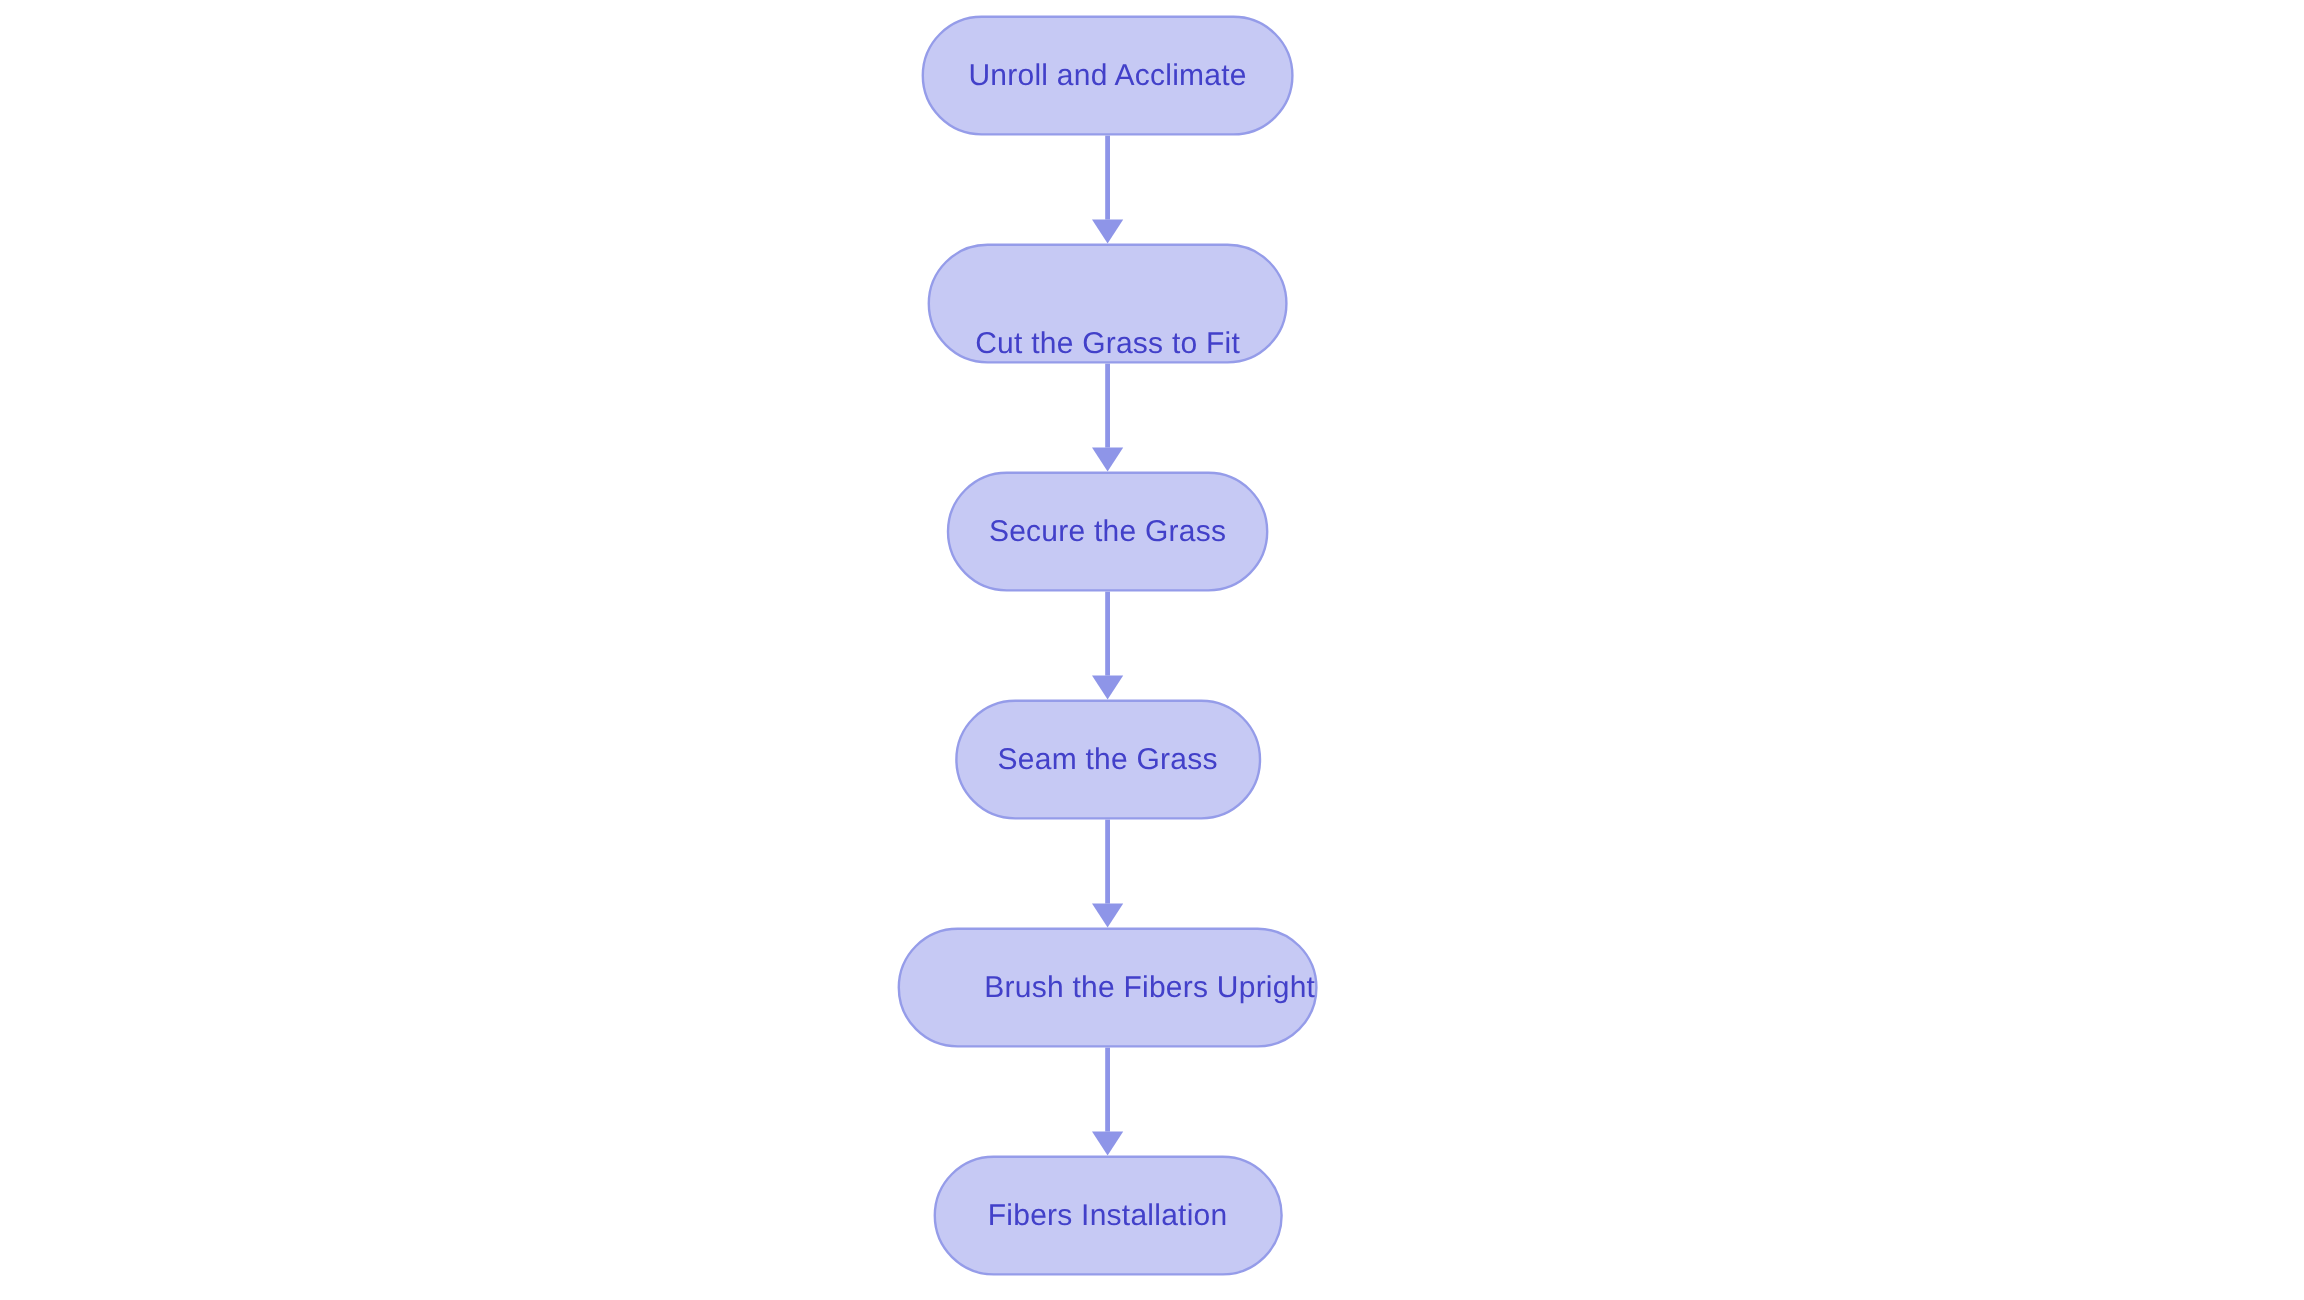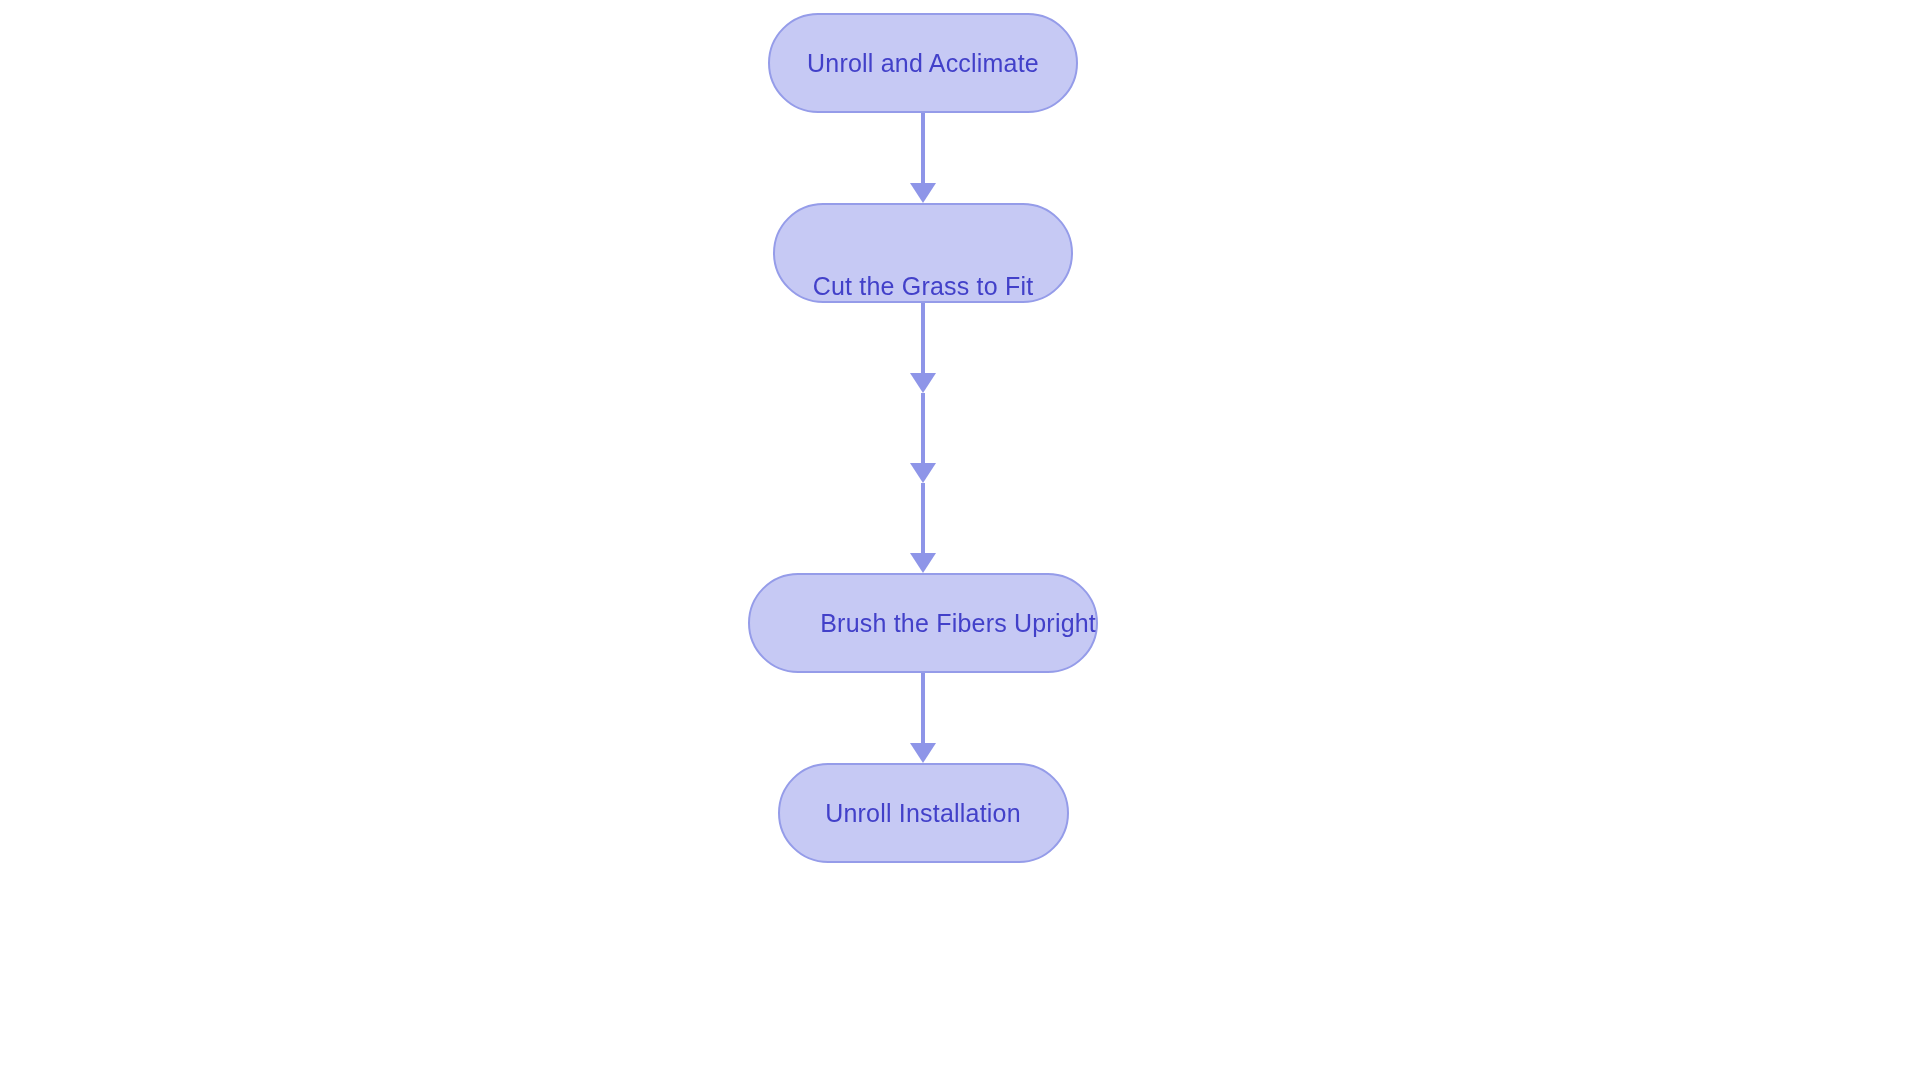--- a/index.html
+++ b/index.html
@@ -94,39 +94,45 @@
 
     <div class="node n2">
       <span class="label">Cut the Grass to Fit</span>
     </div>
 
     <div class="connector">
       <div class="line"></div>
       <div class="head"></div>
     </div>
 
+    <div class="node n3">
+      <span class="label">Secure the Grass</span>
+    </div>
 
     <div class="connector">
       <div class="line"></div>
       <div class="head"></div>
     </div>
 
+    <div class="node n4">
+      <span class="label">Seam the Grass</span>
+    </div>
 
     <div class="connector">
       <div class="line"></div>
       <div class="head"></div>
     </div>
 
     <div class="node n5">
       <span class="label">Brush the Fibers Upright</span>
     </div>
 
     <div class="connector">
       <div class="line"></div>
       <div class="head"></div>
     </div>
 
     <div class="node n6">
-      <span class="label">Unroll Installation</span>
+      <span class="label">Fibers Installation</span>
     </div>
 
   </div>
 </div>
 
 </body></html>

